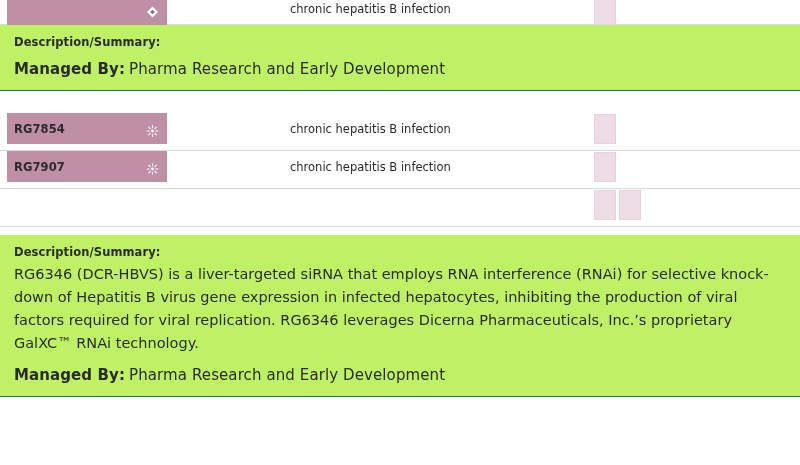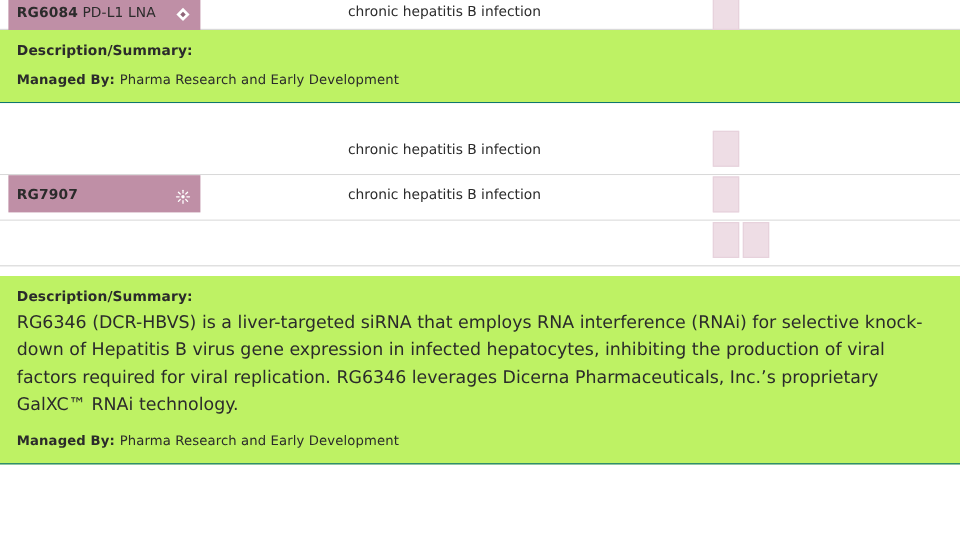--- a/index.html
+++ b/index.html
@@ -125,21 +125,21 @@
     letter-spacing: 0.1px;
   }
   .detail-body {
     font-size: 14.5px;
     line-height: 23px;
     color: #2b2b2b;
     max-width: 772px;
   }
   .managed {
     margin-top: 11px;
-    font-size: 11px;
+    font-size: 15px;
     color: #2b2b2b;
     letter-spacing: 0.1px;
   }
   .managed .managed-label {
     font-weight: bold;
     margin-right: 4px;
   }
 
   .gap {
     height: 22px;
@@ -150,21 +150,20 @@
     background: #ffffff;
   }
 </style>
 </head>
 <body>
 
 <div class="pipeline">
 
   <div class="row first-row">
     <div class="name-bar">
-      <span class="name-text"><span class="code">RG6084</span><span> PD-L1 LNA</span></span>
       <span class="phase-icon">
         <svg width="13" height="13" viewBox="0 0 13 13">
           <polygon points="6.5,1 12,6.5 6.5,12 1,6.5" fill="#ffffff"></polygon>
           <polygon points="6.5,4.2 8.8,6.5 6.5,8.8 4.2,6.5" fill="#8f6478"></polygon>
         </svg>
       </span>
     </div>
     <div class="indication">chronic hepatitis B infection</div>
     <div class="bars">
       <div class="bar"></div>
@@ -172,20 +171,38 @@
   </div>
 
   <div class="detail">
     <div class="detail-label">Description/Summary:</div>
     <div class="managed"><span class="managed-label">Managed By:</span><span>Pharma Research and Early Development</span></div>
   </div>
 
   <div class="gap"></div>
 
   <div class="row">
+    <div class="name-bar">
+      <span class="name-text"><span class="code">RG7854</span><span></span></span>
+      <span class="phase-icon">
+        <svg width="13" height="13" viewBox="0 0 24 24">
+          <g fill="#ffffff">
+            <circle cx="12" cy="12" r="2.6"></circle>
+            <rect x="11" y="1" width="2" height="6" rx="1"></rect>
+            <rect x="11" y="17" width="2" height="6" rx="1"></rect>
+            <rect x="1" y="11" width="6" height="2" rx="1"></rect>
+            <rect x="17" y="11" width="6" height="2" rx="1"></rect>
+            <rect x="11" y="1" width="2" height="6" rx="1" transform="rotate(45 12 12)"></rect>
+            <rect x="11" y="17" width="2" height="6" rx="1" transform="rotate(45 12 12)"></rect>
+            <rect x="1" y="11" width="6" height="2" rx="1" transform="rotate(45 12 12)"></rect>
+            <rect x="17" y="11" width="6" height="2" rx="1" transform="rotate(45 12 12)"></rect>
+          </g>
+        </svg>
+      </span>
+    </div>
     <div class="indication">chronic hepatitis B infection</div>
     <div class="bars">
       <div class="bar"></div>
     </div>
   </div>
 
   <div class="row">
     <div class="name-bar">
       <span class="name-text"><span class="code">RG7907</span><span></span></span>
       <span class="phase-icon">

